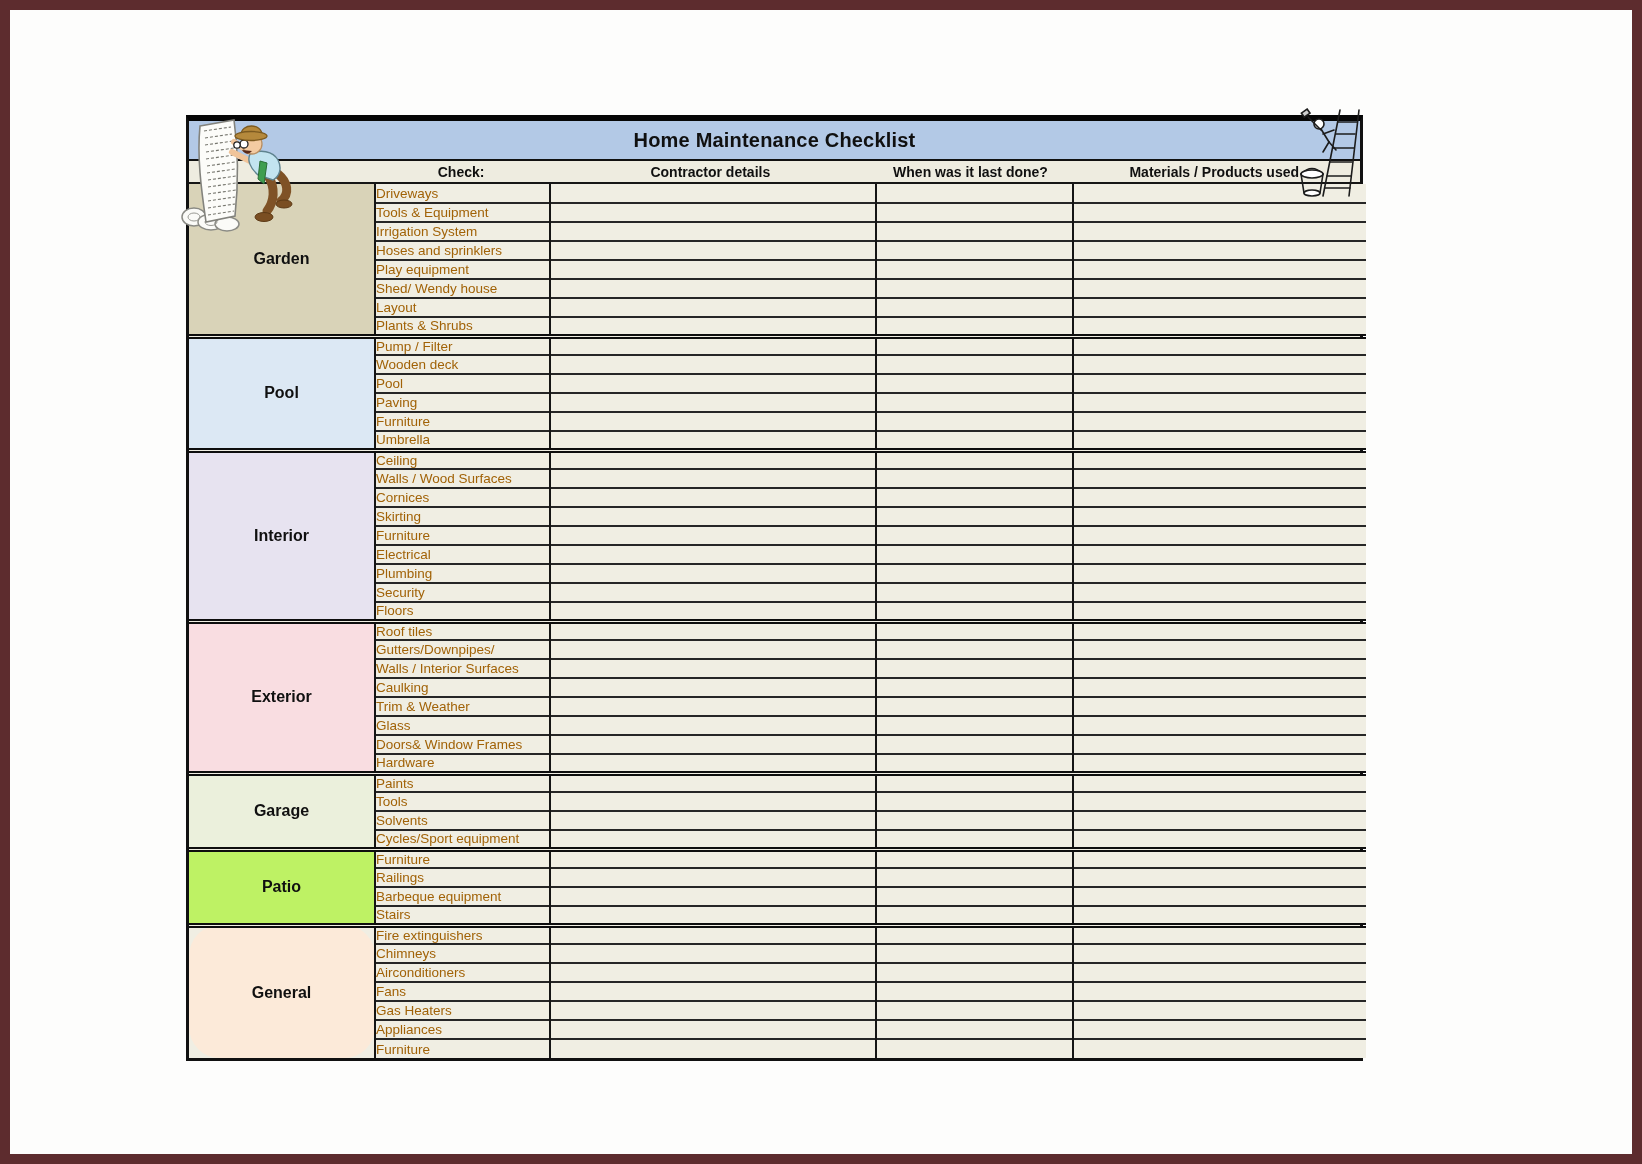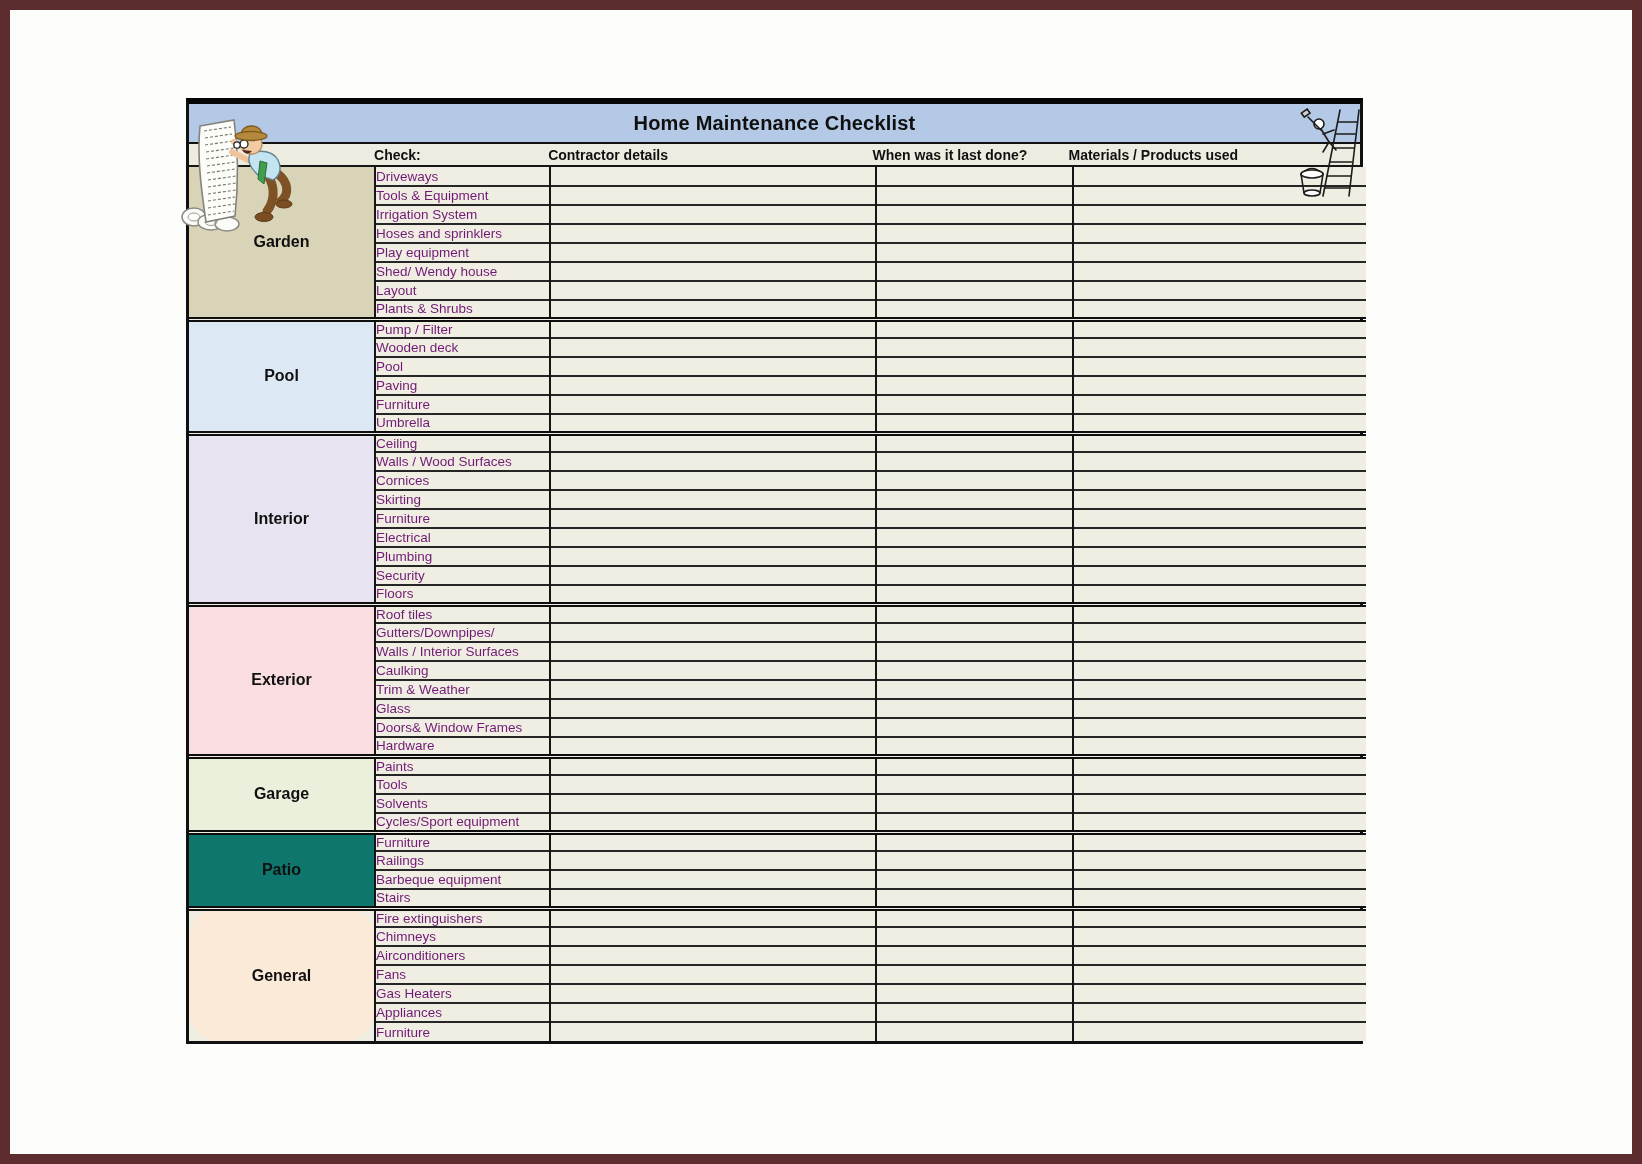--- a/index.html
+++ b/index.html
@@ -10,21 +10,21 @@
     overflow:hidden;
   }
   .frame{
     position:absolute;inset:0;
     border:10px solid #5d2c2e;
     box-sizing:border-box;
     background:#fdfdfc;
   }
   
   .sheet{
-    position:absolute;left:176px;top:88px;width:1177px;
+    position:absolute;left:176px;top:105px;width:1177px;
     box-sizing:border-box;
     border:3px solid #111;
     border-top:6px solid #060606;
     background:#f0eee3;
   }
   .title-bar{
     height:38px;
     background:#b3c9e6;
     border-bottom:2px solid #111;
     display:flex;align-items:center;justify-content:center;
@@ -32,21 +32,21 @@
   .title-bar span{
     font-size:20px;font-weight:bold;color:#101010;letter-spacing:.2px;
   }
   .hdr-band{
     height:21px;
     background:#eeece0;
     border-bottom:2px solid #161616;
     display:flex;align-items:center;
     font-weight:bold;font-size:14px;color:#101010;
   }
-  .hdr-band .h{box-sizing:border-box;white-space:nowrap;}
+  .hdr-band .h{box-sizing:border-box;text-align:center;white-space:nowrap;}
   .h.c0{width:186px;}
   .h.c1{width:175px;}
   .h.c2{width:326px;}
   .h.c3{width:197px;}
   .h.c4{width:293px;}
   
   table.grid{
     border-collapse:collapse;table-layout:fixed;width:100%;
   }
   table.grid td{
@@ -58,21 +58,21 @@
   }
   tr.sec-start td{border-top:5px double #0e0e0e;}
   tbody tr.sec-start:first-child td{border-top:0;}
   td.cat{
     border-right:2px solid #151515;
     text-align:center;vertical-align:middle;
     font-weight:bold;font-size:16px;color:#101010;margin-left:15px;
   }
   td.item{
     border-right:2px solid #151515;
-    font-size:13.5px;color:#701a75;
+    font-size:13.5px;color:#a16207;
     padding:0 0 0 4px;vertical-align:middle;white-space:nowrap;
   }
   td.blank{border-right:2px solid #151515;}
   td.blank:last-child{border-right:0;}
   
   .illu{position:absolute;z-index:5;}
   .illu.reader{left:170px;top:106px;}
   .illu.painter{left:1286px;top:98px;}
 </style>
 </head>
@@ -312,21 +312,21 @@
             <td class="blank"></td>
             <td class="blank"></td>
           </tr>
           <tr>
             <td class="item"><span>Cycles/Sport equipment</span></td>
             <td class="blank"></td>
             <td class="blank"></td>
             <td class="blank"></td>
           </tr>
           <tr class="sec-start">
-            <td class="cat" rowspan="4" style="background: #0f766e;"><span>Patio</span></td>
+            <td class="cat" rowspan="4" style="background: #bef264;"><span>Patio</span></td>
             <td class="item"><span>Furniture</span></td>
             <td class="blank"></td>
             <td class="blank"></td>
             <td class="blank"></td>
           </tr>
           <tr>
             <td class="item"><span>Railings</span></td>
             <td class="blank"></td>
             <td class="blank"></td>
             <td class="blank"></td>

